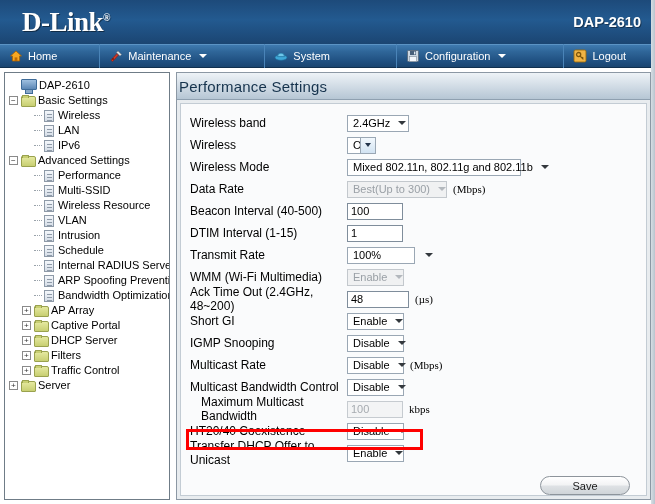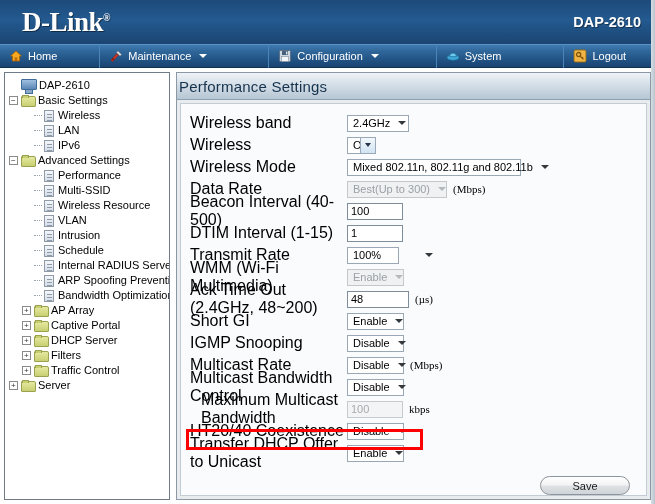--- a/index.html
+++ b/index.html
@@ -251,21 +251,21 @@
     display: flex;
     align-items: center;
     height: 22px;
     padding-left: 9px;
     position: relative;
   }
 
   .flabel {
     width: 157px;
     flex: 0 0 157px;
-    font-size: 16px;
+    font-size: 12px;
     color: #000;
   }
   .flabel.indent { padding-left: 11px; }
 
   .funit {
     margin-left: 6px;
     font-size: 11px;
     font-family: Liberation Serif, serif;
   }
 
@@ -287,21 +287,21 @@
     width: 0; height: 0;
     border-left: 4px solid transparent;
     border-right: 4px solid transparent;
     border-top: 4px solid #33383d;
     margin-left: 8px;
   }
   .sel.w-band { width: 62px; }
   .sel.w-mode { width: 174px; }
   .sel.w-rate { width: 100px; }
   .sel.w-std  { width: 57px; }
-  .sel.w-pow  { width: 52px; gap: 36px; }
+  .sel.w-pow  { width: 68px; gap: 36px; }
 
   .sel.disabled {
     background: #f0f1f2;
     border-color: #c3c8cd;
     color: #9aa0a6;
   }
   .sel.disabled .selarrow { border-top-color: #b3b8bd; }
 
   
   .sel.btnstyle {
@@ -411,48 +411,48 @@
     <div class="navitem" style="margin-left:28px;">
       <span class="nicon">
         <svg width="14" height="14" viewBox="0 0 14 14">
           <path d="M2 11 L8 4.5 L9.5 6 L3.5 12.5 Z" fill="#cf3a2a" stroke="#8d1f12" stroke-width="0.7"></path>
           <path d="M9 2 L12.5 5.5 L11 7 L7.5 3.5 Z" fill="#d8dde2" stroke="#7d858d" stroke-width="0.7"></path>
           <circle cx="4" cy="10" r="1" fill="#7a1a0c"></circle>
         </svg>
       </span>
       <span class="nlabel">Maintenance</span>
       <span class="caret"></span>
+    </div>
+
+    <div class="navitem" style="margin-left:48px;">
+      <span class="nicon">
+        <svg width="14" height="14" viewBox="0 0 14 14">
+          <ellipse cx="7" cy="8.6" rx="6" ry="2.7" fill="#3fa8d8" stroke="#1d6f9c" stroke-width="0.7"></ellipse>
+          <path d="M3.5 7.6 A3.5 3.5 0 0 1 10.5 7.6 Z" fill="#6fc7ea" stroke="#1d6f9c" stroke-width="0.7"></path>
+        </svg>
+      </span>
+      <span class="nlabel">System</span>
     </div>
 
     <div class="navitem" style="margin-left:52px;">
       <span class="nicon">
         <svg width="14" height="14" viewBox="0 0 14 14">
           <rect x="1.5" y="1.5" width="11" height="11" rx="1" fill="#cdd8e2" stroke="#5a6b7c" stroke-width="0.9"></rect>
           <rect x="4" y="2" width="6" height="4" fill="#47607a"></rect>
           <rect x="8" y="2.6" width="1.4" height="2.8" fill="#dfe8f0"></rect>
           <rect x="3.4" y="7.6" width="7.2" height="4.9" fill="#f2f6fa" stroke="#7b8b9a" stroke-width="0.6"></rect>
         </svg>
       </span>
       <span class="nlabel">Configuration</span>
       <span class="caret"></span>
     </div>
 
     <div class="navitem" style="margin-left:48px;">
       <span class="nicon">
         <svg width="14" height="14" viewBox="0 0 14 14">
-          <ellipse cx="7" cy="8.6" rx="6" ry="2.7" fill="#3fa8d8" stroke="#1d6f9c" stroke-width="0.7"></ellipse>
-          <path d="M3.5 7.6 A3.5 3.5 0 0 1 10.5 7.6 Z" fill="#6fc7ea" stroke="#1d6f9c" stroke-width="0.7"></path>
-        </svg>
-      </span>
-      <span class="nlabel">System</span>
-    </div>
-
-    <div class="navitem" style="margin-left:48px;">
-      <span class="nicon">
-        <svg width="14" height="14" viewBox="0 0 14 14">
           <rect x="1" y="1" width="12" height="12" rx="1.5" fill="#f0b445" stroke="#9a6c10" stroke-width="0.9"></rect>
           <circle cx="5.6" cy="5.6" r="2.1" fill="none" stroke="#7d550a" stroke-width="1.3"></circle>
           <path d="M6.9 6.9 L10.4 10.4 M9 9.2 L10.1 8.1" stroke="#7d550a" stroke-width="1.3" fill="none"></path>
         </svg>
       </span>
       <span class="nlabel">Logout</span>
     </div>
 
   </div>
 

